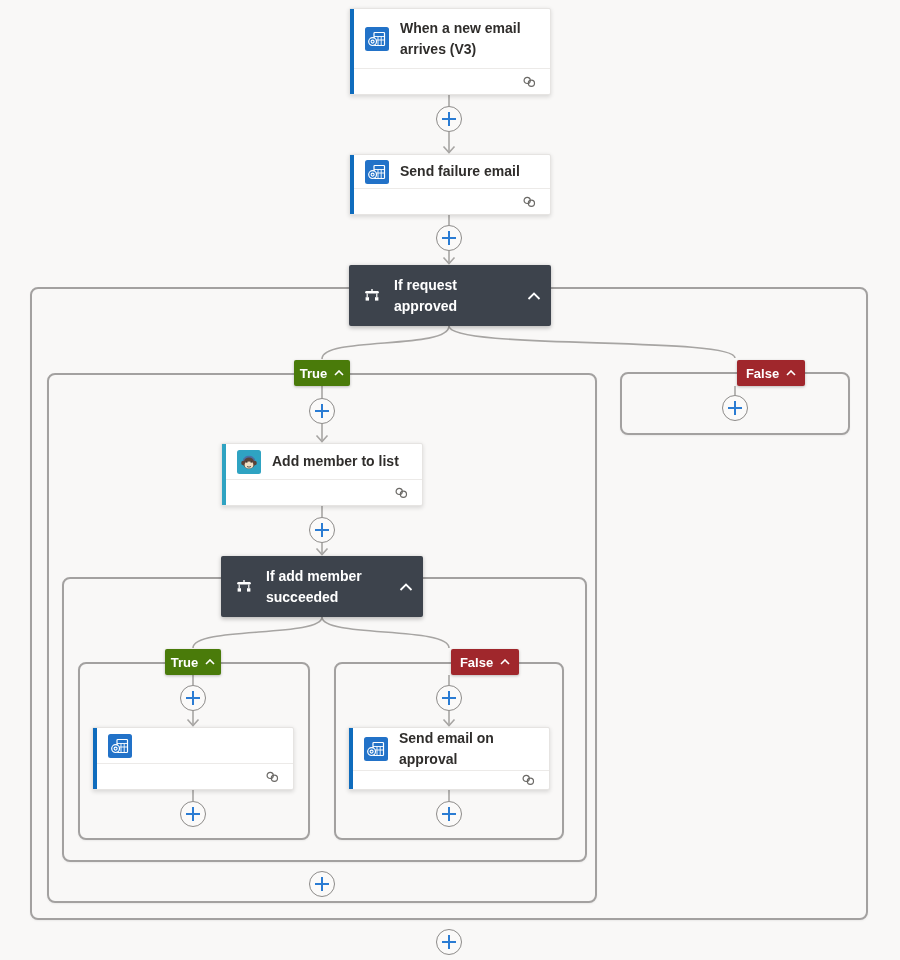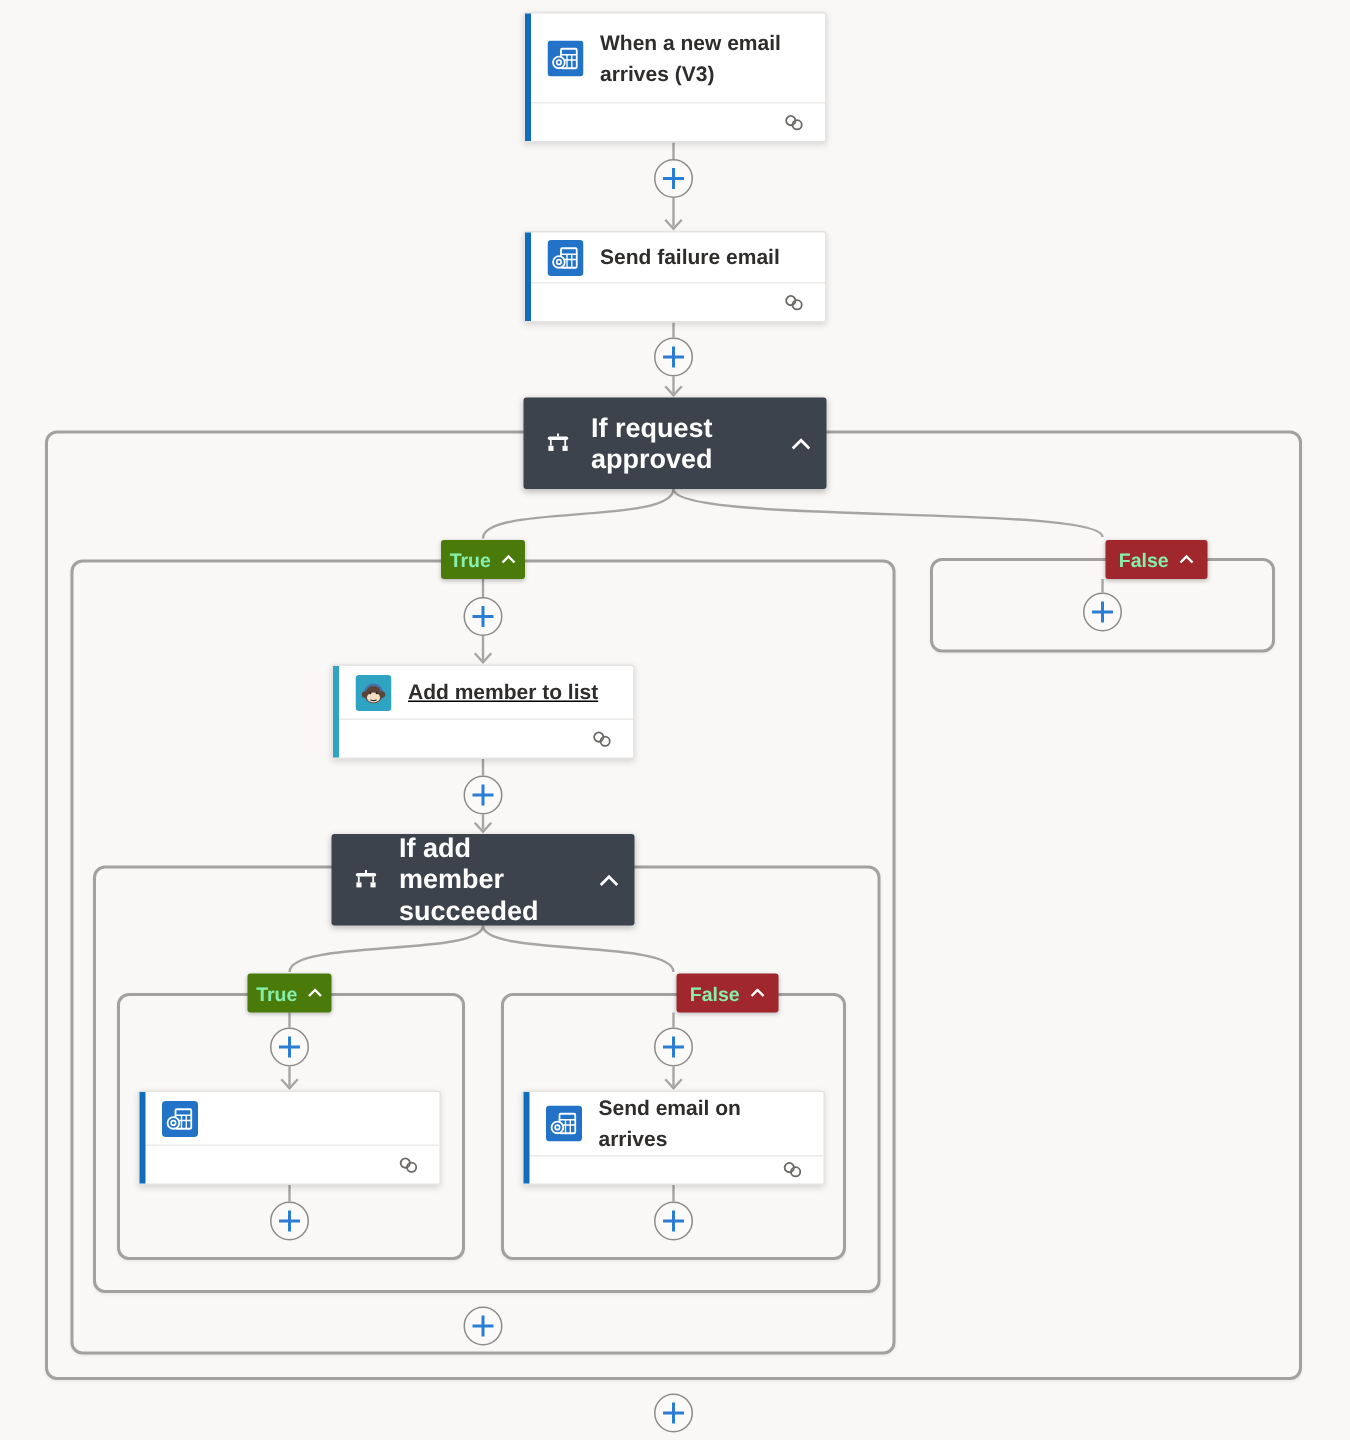--- a/index.html
+++ b/index.html
@@ -62,31 +62,31 @@
     background:#3d434c;
     border-radius:2px;
     box-shadow:0 1.5px 4px rgba(0,0,0,0.25);
     z-index:4;
     display:flex;align-items:center;
     padding:0 10px 0 14px;
     box-sizing:border-box;
     color:#ffffff;
   }
   .cond-title{
-    font-size:18px;font-weight:700;line-height:21px;
+    font-size:14px;font-weight:700;line-height:21px;
     width:116px;margin-left:13px;
   }
   .cond-chevron{margin-left:auto;display:block;}
 
   
   .badge{
     position:absolute;
     height:26px;border-radius:2px;
     display:flex;align-items:center;justify-content:center;gap:7px;
-    color:#86efac;font-size:13px;font-weight:700;
+    color:#ffffff;font-size:13px;font-weight:700;
     box-shadow:0 1px 3px rgba(0,0,0,0.25);
     z-index:5;box-sizing:border-box;
   }
   .badge.green{background:#4a7b0a;}
   .badge.red{background:#a0272c;margin-left:36px;}
 
   
   .plus{
     position:absolute;width:26px;height:26px;
     border:1px solid #8d8b89;border-radius:50%;
@@ -220,21 +220,21 @@
   <div class="badge red" style="left:701px;top:360px;width:68px;">
     <span>False</span>
     <svg width="10" height="6" viewBox="0 0 10 6">
       <polyline points="1,5 5,1 9,5" fill="none" stroke="#ffffff" stroke-width="1.6"></polyline>
     </svg>
   </div>
 
   <div class="plus" style="left:309px;top:398px;"></div>
   <div class="plus" style="left:722px;top:395px;"></div>
 
-  <div class="card" style="left:221px;top:443px;width:202px;height:63px;text-decoration:underline;">
+  <div class="card" style="left:221px;top:443px;width:202px;height:63px;">
     <div class="card-accent teal"></div>
     <div class="card-main">
       <svg class="app-icon" viewBox="0 0 24 24">
         <rect width="24" height="24" rx="2.5" fill="#2fa3c2"></rect>
         <circle cx="6.4" cy="13" r="2.2" fill="#5b4338"></circle>
         <circle cx="17.6" cy="13" r="2.2" fill="#5b4338"></circle>
         <circle cx="12" cy="12.6" r="6.2" fill="#5b4338"></circle>
         <ellipse cx="12" cy="15" rx="4.4" ry="3.4" fill="#f1dfc4"></ellipse>
         <path d="M5.8,10.5 A6.4,6.4 0 0 1 18.2,10.5 L17,11.2 A5.2,5.2 0 0 0 7,11.2 Z" fill="#4a6fa5"></path>
         <circle cx="9.8" cy="12" r="0.8" fill="#2b2b2b"></circle>
@@ -305,21 +305,21 @@
   <div class="card" style="left:348px;top:727px;width:202px;height:63px;">
     <div class="card-accent"></div>
     <div class="card-main">
       <svg class="app-icon" viewBox="0 0 24 24">
         <rect width="24" height="24" rx="2.5" fill="#2272c8"></rect>
         <rect x="9" y="5.5" width="10.5" height="13" rx="0.8" fill="none" stroke="#ffffff" stroke-width="1.2"></rect>
         <path d="M9,9.5 H19.5 M13,9.5 V18.5 M16.2,9.5 V18.5 M9,13 H19.5" stroke="#ffffff" stroke-width="0.9"></path>
         <circle cx="7.6" cy="14.6" r="3.9" fill="#2272c8" stroke="#ffffff" stroke-width="1.2"></circle>
         <circle cx="7.6" cy="14.6" r="1.5" fill="none" stroke="#ffffff" stroke-width="1.1"></circle>
       </svg>
-      <span class="card-title">Send email on arrives</span>
+      <span class="card-title">Send email on approval</span>
     </div>
     <div class="card-footer">
       <svg width="15" height="12" viewBox="0 0 15 12">
         <circle cx="5.2" cy="4.4" r="3.1" fill="none" stroke="#6b6966" stroke-width="1.2"></circle>
         <circle cx="9.4" cy="7.2" r="3.1" fill="none" stroke="#6b6966" stroke-width="1.2"></circle>
       </svg>
     </div>
   </div>
 
   <div class="plus" style="left:180px;top:801px;"></div>

